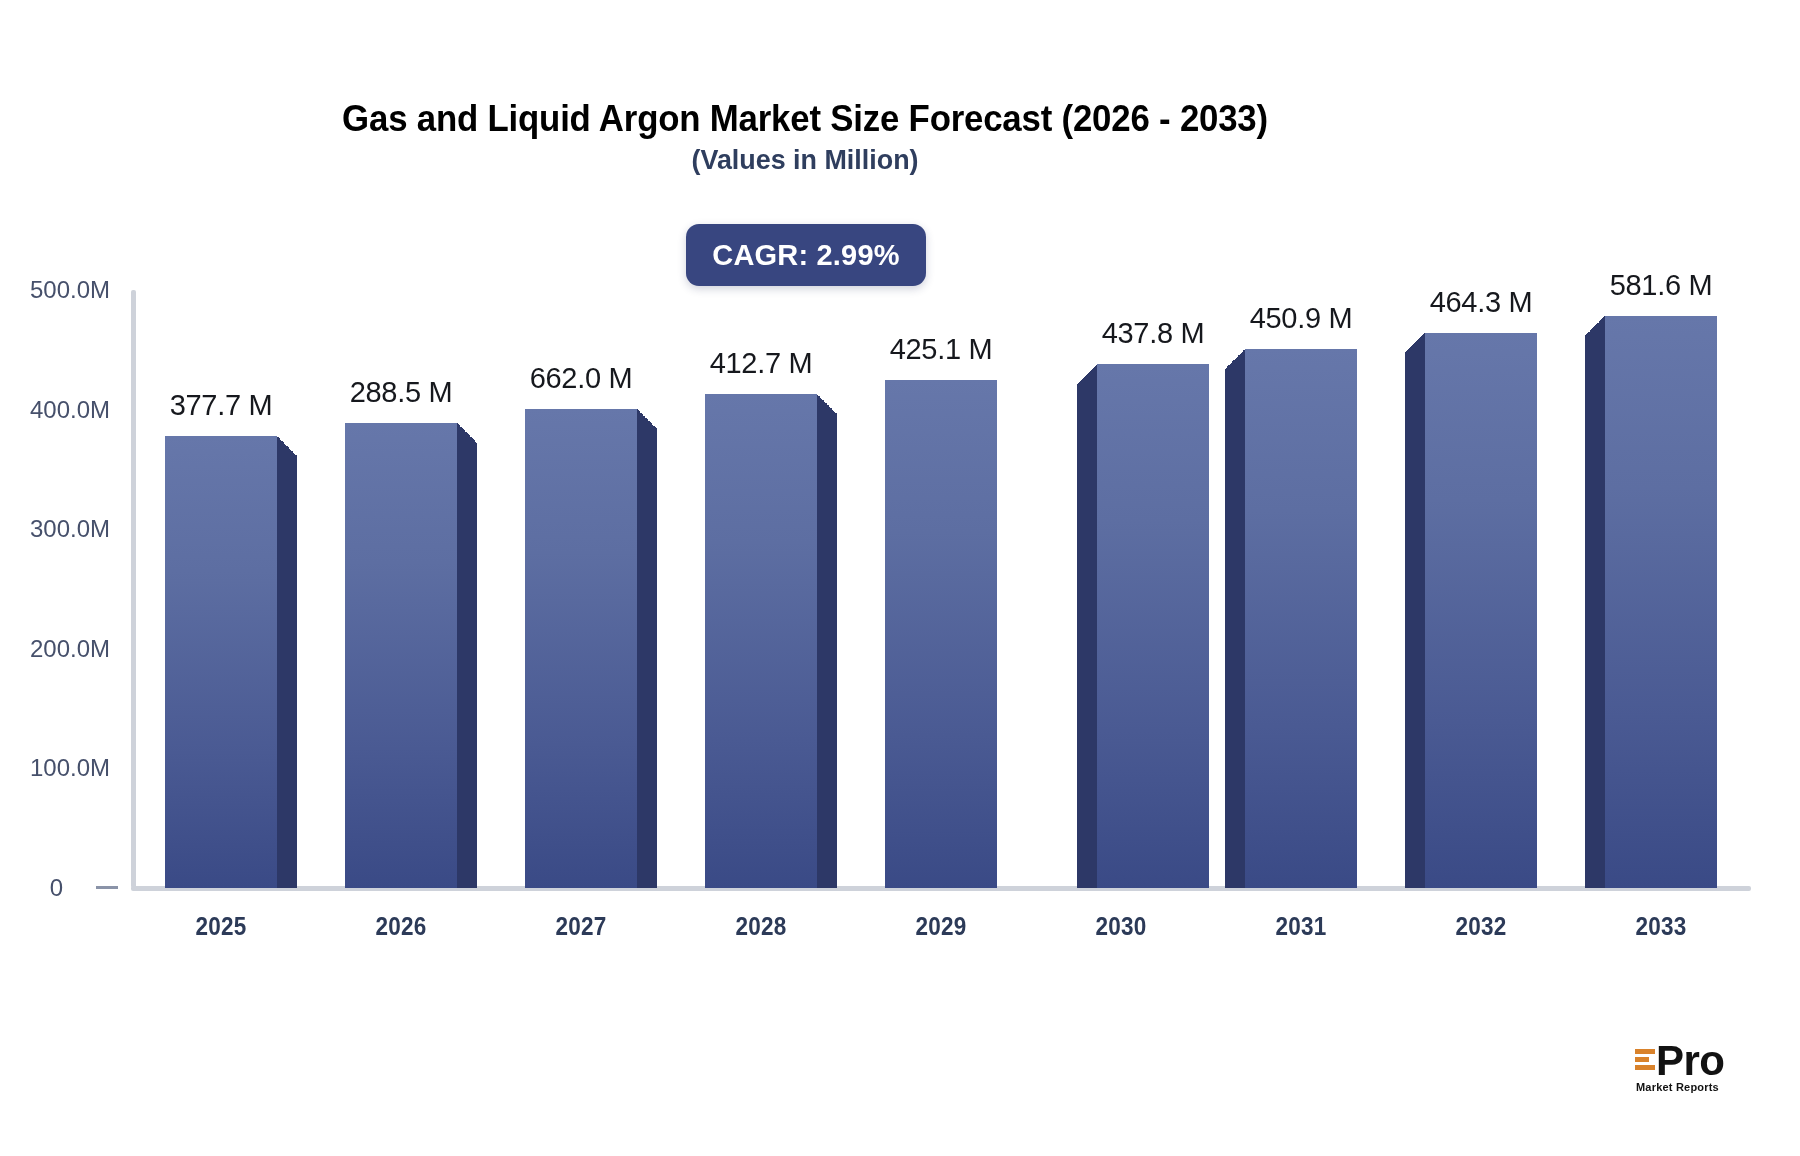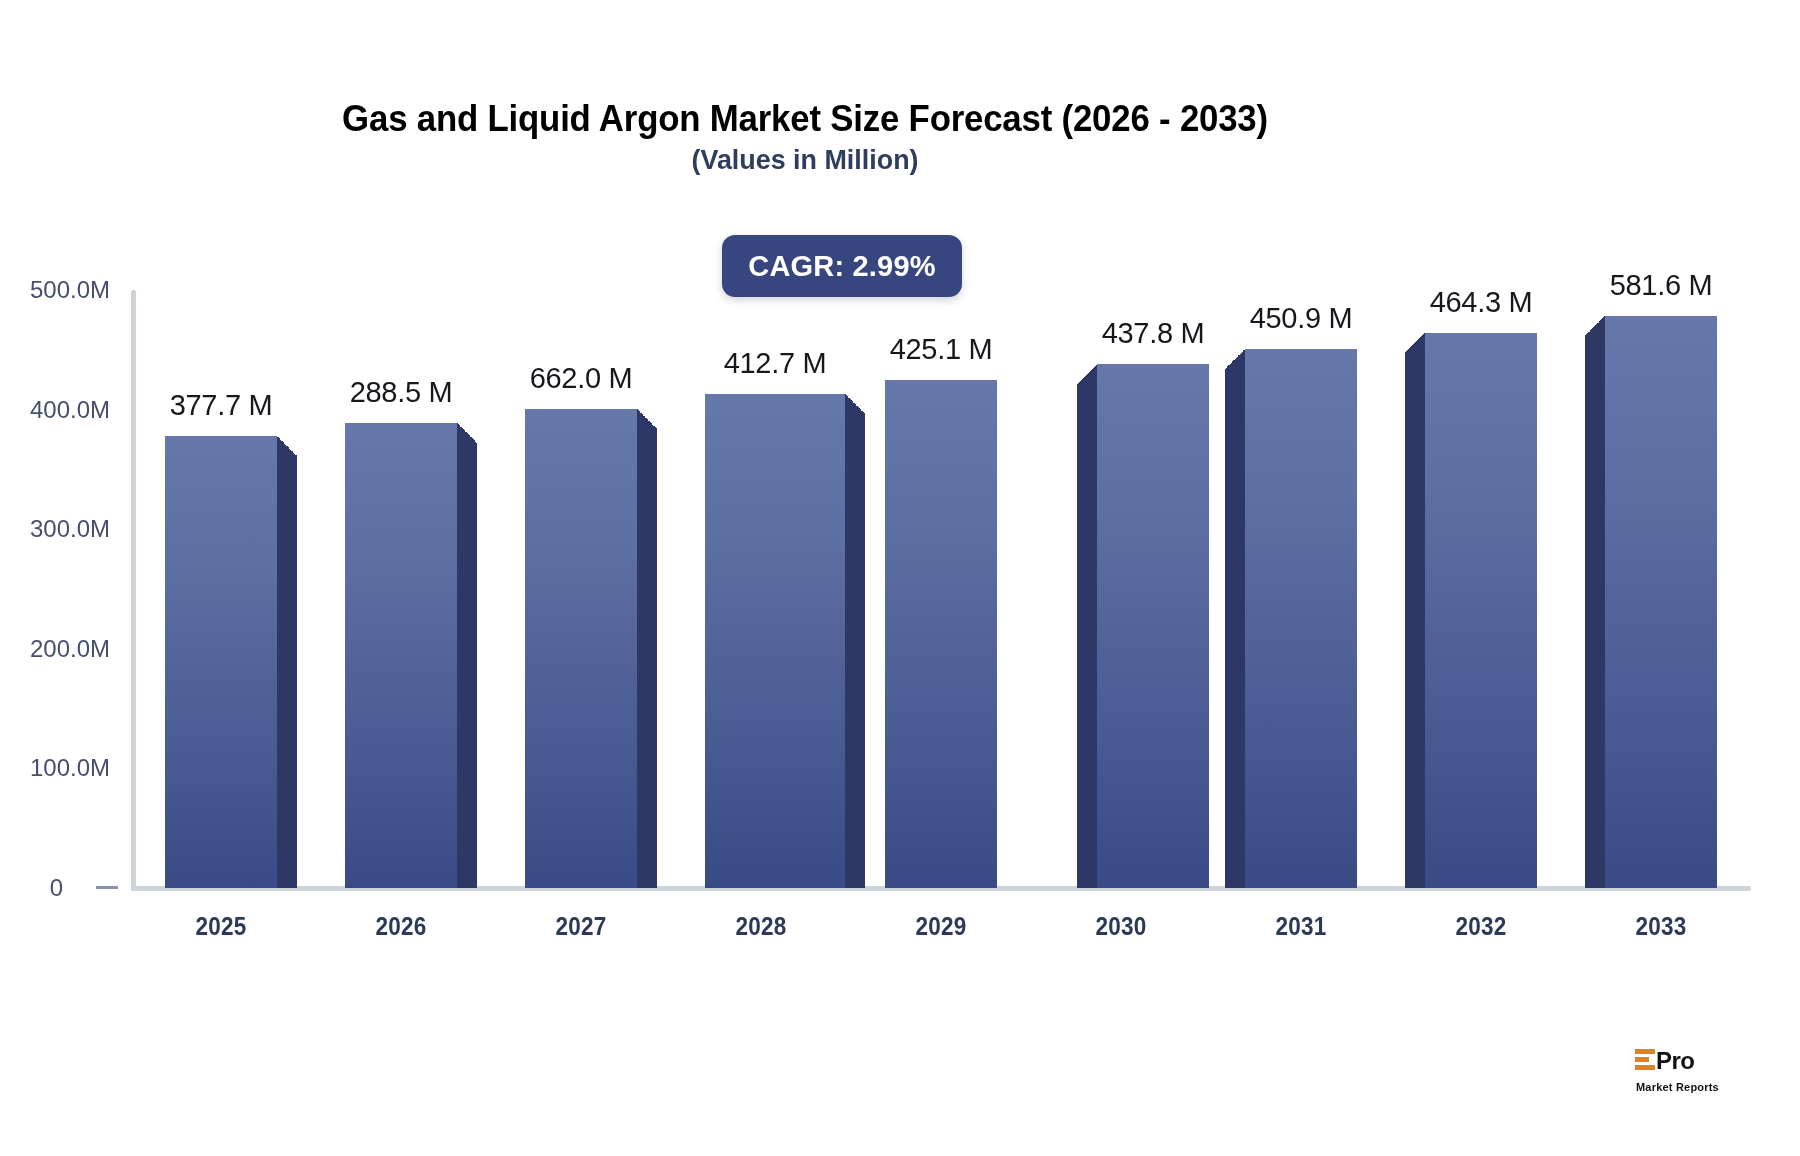--- a/index.html
+++ b/index.html
@@ -43,38 +43,37 @@
     font-size: 28px;
     color: #2f3e5e;
     white-space: nowrap;
     transform: scaleX(0.96);
     transform-origin: 50% 50%;
   }
 
   
   #cagr-badge {
     position: absolute;
-    top: 235px;
+    top: 224px;
     left: 686px;
     width: 240px;
     height: 62px;
     background: #384680;
     border-radius: 13px;
     box-shadow: 0 3px 9px rgba(40,50,95,0.22);
     display: flex;
     align-items: center;
     justify-content: center;
     color: #ffffff;
     font-family: "Liberation Sans", sans-serif;
     font-weight: bold;
     font-size: 29px;
     letter-spacing: 0.2px;
     white-space: nowrap;
     z-index: 6;
-    margin-left: 36px;
   }
 
   
   #plot-area {
     position: absolute;
     left: 0;
     top: 0;
     width: 1800px;
     height: 1156px;
   }
@@ -204,21 +203,21 @@
     display: block;
     background: #d9822b;
     height: 5px;
   }
   #brand-logo .logo-bars i:nth-child(1) { width: 20px; }
   #brand-logo .logo-bars i:nth-child(2) { width: 14px; }
   #brand-logo .logo-bars i:nth-child(3) { width: 20px; }
   #brand-logo .logo-pro {
     font-family: "Liberation Sans", sans-serif;
     font-weight: bold;
-    font-size: 24px;
+    font-size: 42px;
     line-height: 34px;
     color: #121212;
     letter-spacing: -0.5px;
   }
   #brand-logo .logo-sub {
     font-family: "Liberation Sans", sans-serif;
     font-weight: bold;
     font-size: 11px;
     color: #121212;
     letter-spacing: 0.2px;
@@ -261,21 +260,21 @@
         <div class="bar-side right" style="height: 445.244px;"></div>
         <div class="bar-cap right" style="bottom: 445.244px; background: linear-gradient(to left bottom, rgb(255, 255, 255) 0px, rgb(255, 255, 255) 50%, rgb(45, 56, 103) 50%, rgb(45, 56, 103) 100%);"></div>
         <div class="bar-value-label" style="bottom: 479.244px;">288.5 M</div>
       </div>
       <div class="bar-group" style="left: 525px; width: 112px; height: 479.237px;">
         <div class="bar-front" style="height: 479.237px;"></div>
         <div class="bar-side right" style="height: 459.237px;"></div>
         <div class="bar-cap right" style="bottom: 459.237px; background: linear-gradient(to left bottom, rgb(255, 255, 255) 0px, rgb(255, 255, 255) 50%, rgb(45, 56, 103) 50%, rgb(45, 56, 103) 100%);"></div>
         <div class="bar-value-label" style="bottom: 493.237px;">662.0 M</div>
       </div>
-      <div class="bar-group" style="left: 705px; width: 112px; height: 467px; padding-left: 28px;">
+      <div class="bar-group" style="left: 705px; width: 112px; height: 467px;">
         <div class="bar-front" style="height: 493.589px;"></div>
         <div class="bar-side right" style="height: 473.589px;"></div>
         <div class="bar-cap right" style="bottom: 473.589px; background: linear-gradient(to left bottom, rgb(255, 255, 255) 0px, rgb(255, 255, 255) 50%, rgb(45, 56, 103) 50%, rgb(45, 56, 103) 100%);"></div>
         <div class="bar-value-label" style="bottom: 507.589px;">412.7 M</div>
       </div>
       <div class="bar-group" style="left: 885px; width: 112px; height: 508.42px;">
         <div class="bar-front" style="height: 508.42px;"></div>
         <div class="bar-value-label" style="bottom: 522.42px;">425.1 M</div>
       </div>
       <div class="bar-group" style="left: 1065px; width: 112px; height: 523.609px; margin-left: 32px;">

